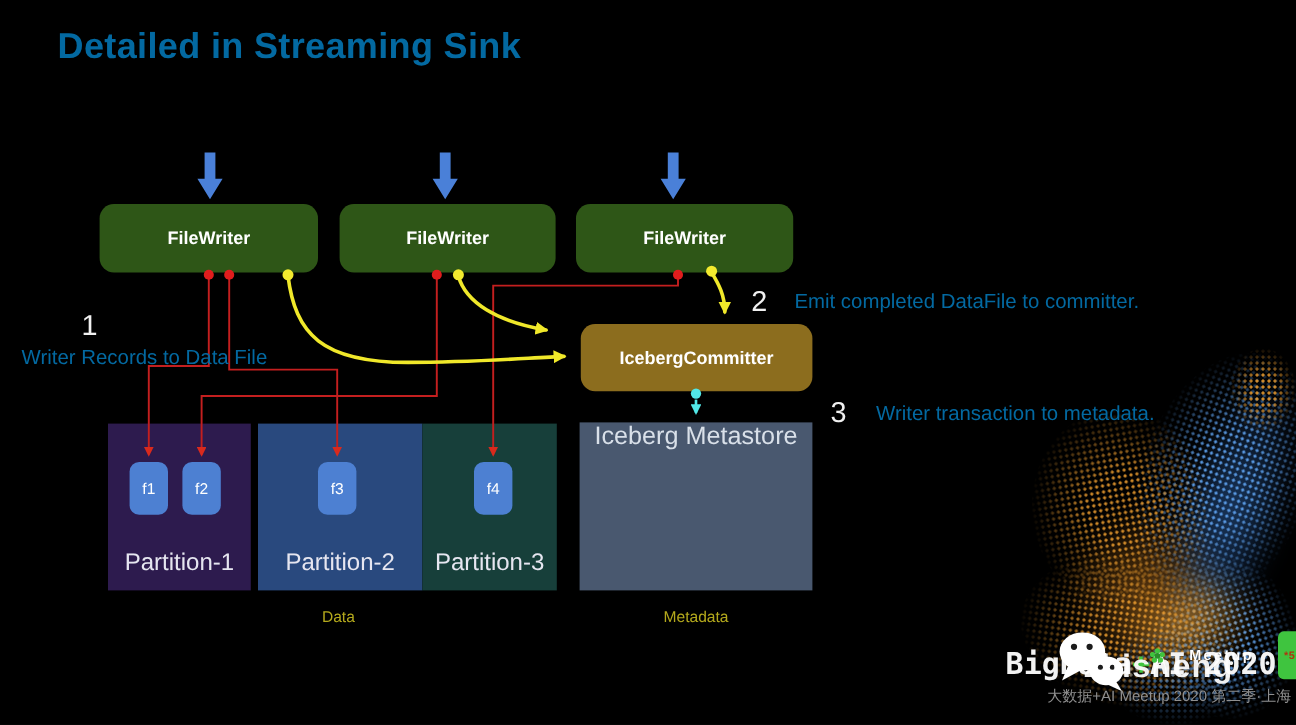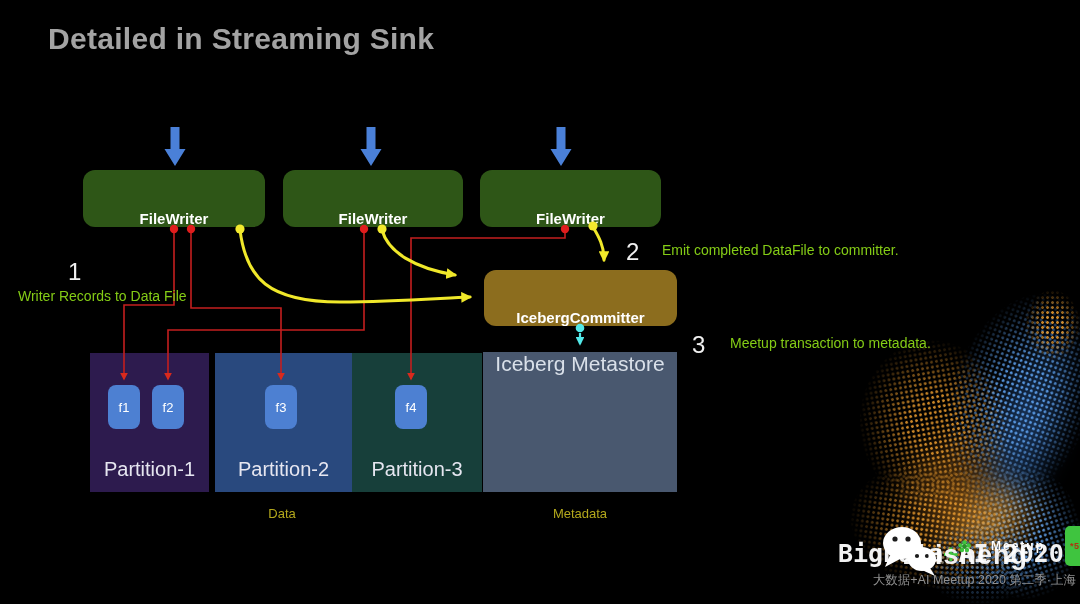--- a/index.html
+++ b/index.html
@@ -1,26 +1,26 @@
 <!DOCTYPE html>
 <html><head>
 <meta charset="utf-8">
 <style>
   html,body{margin:0;padding:0;background:#111;}
   .stage{
     position:relative;width:1080px;height:604px;background:#000;
     overflow:hidden;font-family:"Liberation Sans",sans-serif;
   }
   .title{
-    position:absolute;left:48px;top:22px;color:#a3a3a3;
+    position:absolute;left:48px;top:22px;color:#0369a1;
     font-size:30px;font-weight:700;letter-spacing:.3px;
   }
   
   .box{
-    position:absolute;display:flex;align-items:flex-end;justify-content:center;
+    position:absolute;display:flex;align-items:center;justify-content:center;
     border-radius:12px;color:#fff;font-weight:700;font-size:15px;z-index:2;
   }
   .writer{top:170px;width:182px;height:57px;background:#2e5617;}
   .committer{left:484px;top:270px;width:193px;height:56px;background:#8c6d1e;}
   .metastore{
     position:absolute;left:483px;top:352px;width:194px;height:140px;
     background:#49586f;display:flex;align-items:flex-start;justify-content:center;
     color:#d9e0e9;font-size:21px;z-index:2;
   }
   .partition{
@@ -28,21 +28,21 @@
     display:flex;align-items:flex-end;justify-content:center;
   }
   .plabel{color:#e6e6f0;font-size:20px;padding-bottom:11px;}
   .chip{
     position:absolute;top:385px;width:32px;height:44px;border-radius:8px;
     background:#4d80d2;display:flex;align-items:center;justify-content:center;
     color:#fff;font-size:13px;z-index:2;
   }
   
   .stepnum{position:absolute;color:#f0f0f0;font-size:24px;z-index:5;}
-  .steptext{position:absolute;color:#84cc16;font-size:14px;z-index:5;white-space:nowrap;}
+  .steptext{position:absolute;color:#0369a1;font-size:17px;z-index:5;white-space:nowrap;}
   .grouplabel{position:absolute;color:#b3a81c;font-size:13px;text-align:center;z-index:5;}
   
   .overlay{position:absolute;left:0;top:0;z-index:4;pointer-events:none;}
   
   .pwrap{position:absolute;left:830px;top:250px;width:250px;height:354px;z-index:1;}
   .blob{position:absolute;border-radius:50%;}
   .glow{filter:blur(10px);}
   .dots-o{
     background-image:radial-gradient(rgba(238,158,48,.85) 1px, transparent 1.7px);
     background-size:5px 5px;
@@ -113,21 +113,21 @@
   <div class="metastore">
       <span>Iceberg Metastore</span>
     </div>
 
   <div class="partition" style="left:90px;width:119px;background:#2d1b4e;">
     <div class="plabel">Partition-1</div>
   </div>
   <div class="partition" style="left:215px;width:137px;background:#29497e;">
     <div class="plabel">Partition-2</div>
   </div>
-  <div class="partition" style="left:352px;width:130px;background:#173f3a;">
+  <div class="partition" style="left:352px;width:112px;background:#173f3a;">
     <div class="plabel">Partition-3</div>
   </div>
 
   <div class="chip" style="left:108px;">
       <span>f1</span>
     </div>
   <div class="chip" style="left:152px;">
       <span>f2</span>
     </div>
   <div class="chip" style="left:265px;">
@@ -135,21 +135,21 @@
     </div>
   <div class="chip" style="left:395px;">
       <span>f4</span>
     </div>
 
   <div class="stepnum" style="left:68px;top:258px;">1</div>
   <div class="steptext" style="left:18px;top:288px;">Writer Records to Data File</div>
   <div class="stepnum" style="left:626px;top:238px;">2</div>
   <div class="steptext" style="left:662px;top:242px;">Emit completed DataFile to committer.</div>
   <div class="stepnum" style="left:692px;top:331px;">3</div>
-  <div class="steptext" style="left:730px;top:335px;">Meetup transaction to metadata.</div>
+  <div class="steptext" style="left:730px;top:335px;">Writer transaction to metadata.</div>
 
   <div class="grouplabel" style="left:483px;width:194px;top:506px;">Metadata</div>
   <div class="grouplabel" style="left:90px;width:384px;top:506px;">Data</div>
 
   <svg class="overlay" width="1080" height="604" viewBox="0 0 1080 604">
     <defs>
       <marker id="mr" viewBox="0 0 5 5" markerWidth="5" markerHeight="5" refX="4" refY="2.5" orient="auto">
           <path d="M0,0 L5,2.5 L0,5 z" fill="#d92a1d"></path>
         </marker>
       <marker id="my" viewBox="0 0 3.6 3.6" markerWidth="3.6" markerHeight="3.6" refX="2.9" refY="1.8" orient="auto">

